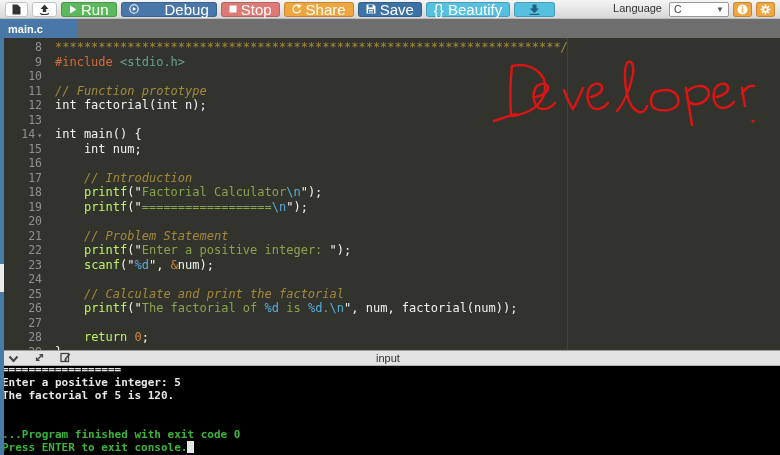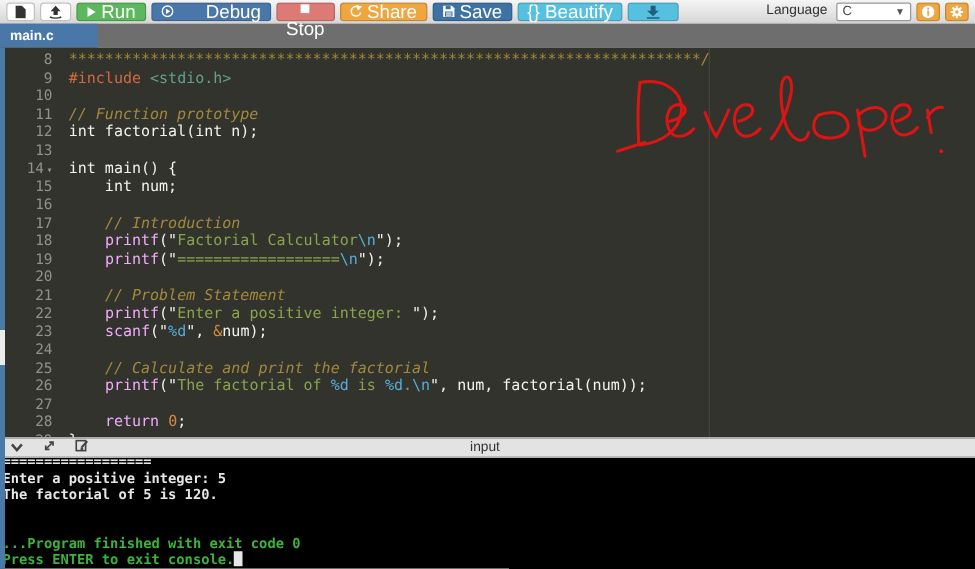--- a/index.html
+++ b/index.html
@@ -11,21 +11,21 @@
   .toolbar { height:19px; background:linear-gradient(#f5f5f5,#d7d7d7);
              border-bottom:1px solid #bcbcbc; display:flex; align-items:center;
              padding:0 5px; gap:4px; }
   .tbtn { height:15px; display:inline-flex; align-items:center; gap:4px;
           padding:0 7px; border-radius:3px; border:1px solid rgba(0,0,0,.18);
           font-size:15px; color:#fff; cursor:pointer; white-space:nowrap; }
   .tbtn svg { display:block; }
   .b-white { background:#fff; color:#333; padding:0 6px; border-color:#c2c2c2; }
   .b-green { background:#5cb85c; }
   .b-blue  { background:#4a77a9;gap:26px; }
-  .b-red   { background:#dd7a76;flex-direction:column; }
+  .b-red   { background:#dd7a76; }
   .b-orange{ background:#f0a63e; }
   .b-dblue { background:#3d72a4; }
   .b-lblue { background:#56c0e0; }
   .right-group { margin-left:auto; display:flex; align-items:flex-start; gap:4px; }
   .lang-label { font-size:11px; color:#333; margin-right:3px; }
   .select { width:60px; height:15px; background:#fff; border:1px solid #999;
             border-radius:2px; font-size:10.5px; color:#444; display:flex;
             align-items:center; padding:0 4px; cursor:pointer; }
   .select .chev { margin-left:auto; font-size:8px; color:#555; }
   .sq-btn { width:19px; justify-content:center; padding:0; }
@@ -43,21 +43,21 @@
   .lines { position:absolute; top:-12.5px; left:4px; right:0; }
   .line { height:14.5px; line-height:14.5px; display:flex; white-space:pre; }
   .gutter { flex:none; width:42px; text-align:right; padding-right:4px;
             color:#90918b; font-size:11.5px; }
   .fold { color:#90918b; font-size:8px; margin-left:2px; }
   .code { white-space:pre; padding-left:9px; }
   .tk-pln { color:#f2f2ee; }
   .tk-com { color:#a28a3c; font-style:italic; }
   .tk-pre { color:#d26a40; }
   .tk-inc { color:#62a08e; }
-  .tk-fn  { color:#f0abfc; }
+  .tk-fn  { color:#bef264; }
   .tk-str { color:#8aa34e; }
   .tk-esc { color:#56add8; }
   .tk-num { color:#d6883f; }
   .tk-amp { color:#d6883f; }
   .scribble { position:absolute; left:0; top:0; pointer-events:none; }
 
   
   .left-scroll { position:absolute; left:0; top:38px; width:4px; height:417px;
                  background:#4a7ba6; z-index:20; }
   .left-scroll .thumb { position:absolute; left:0; top:226px; width:4px;

